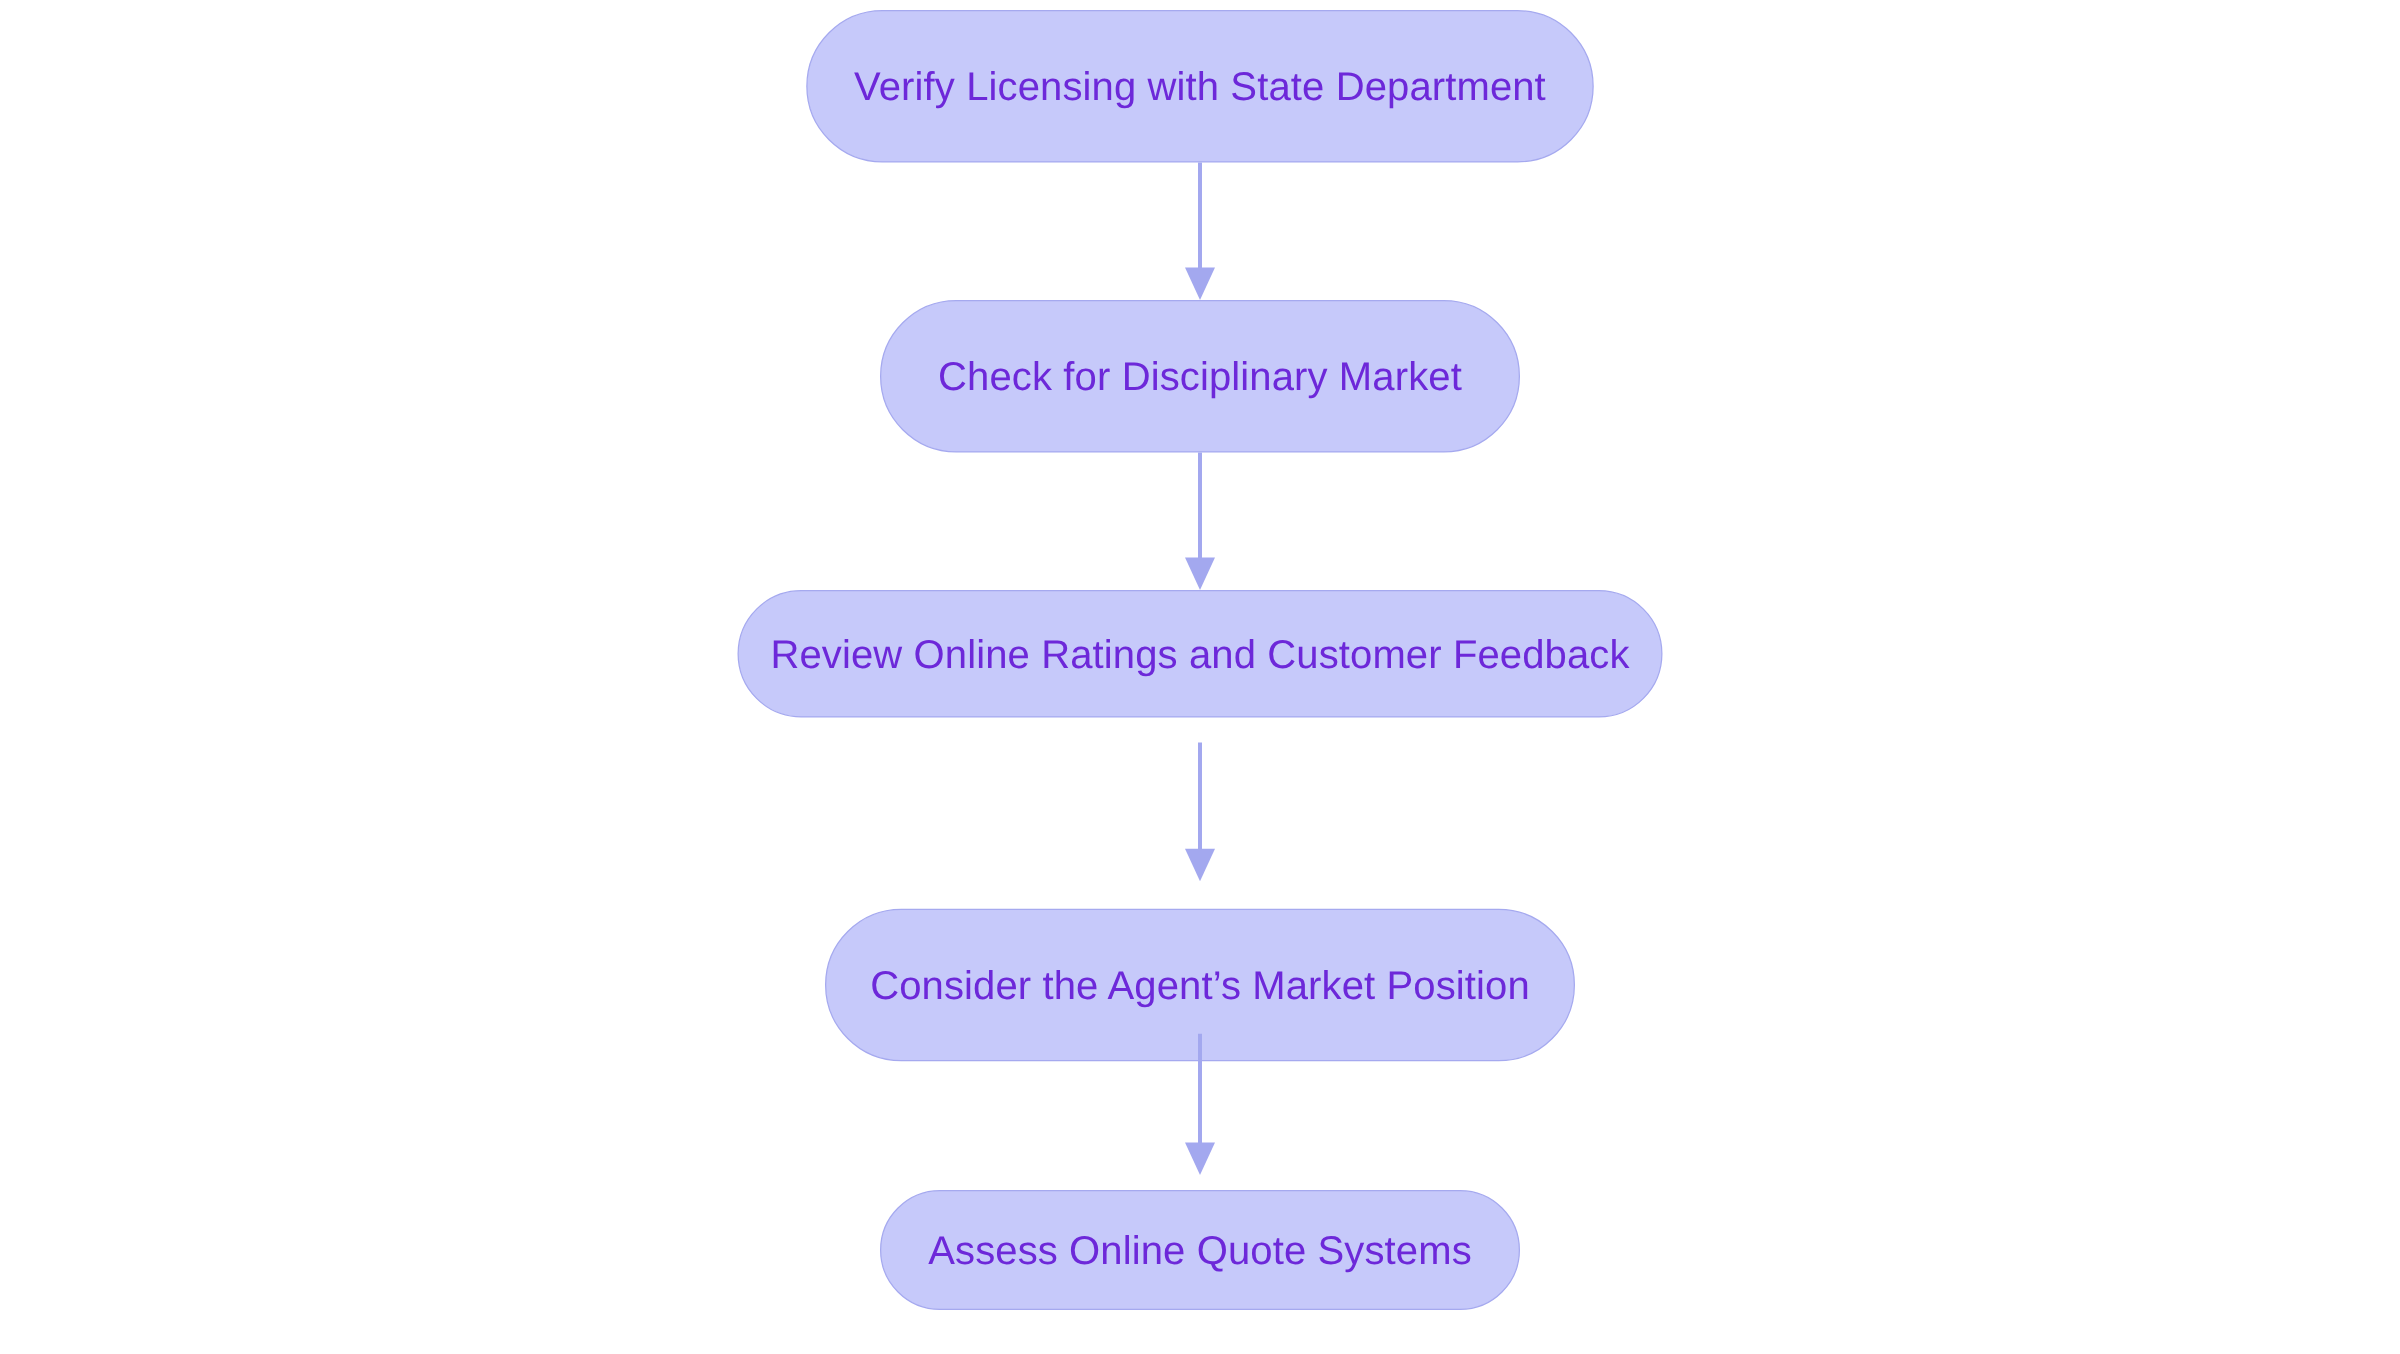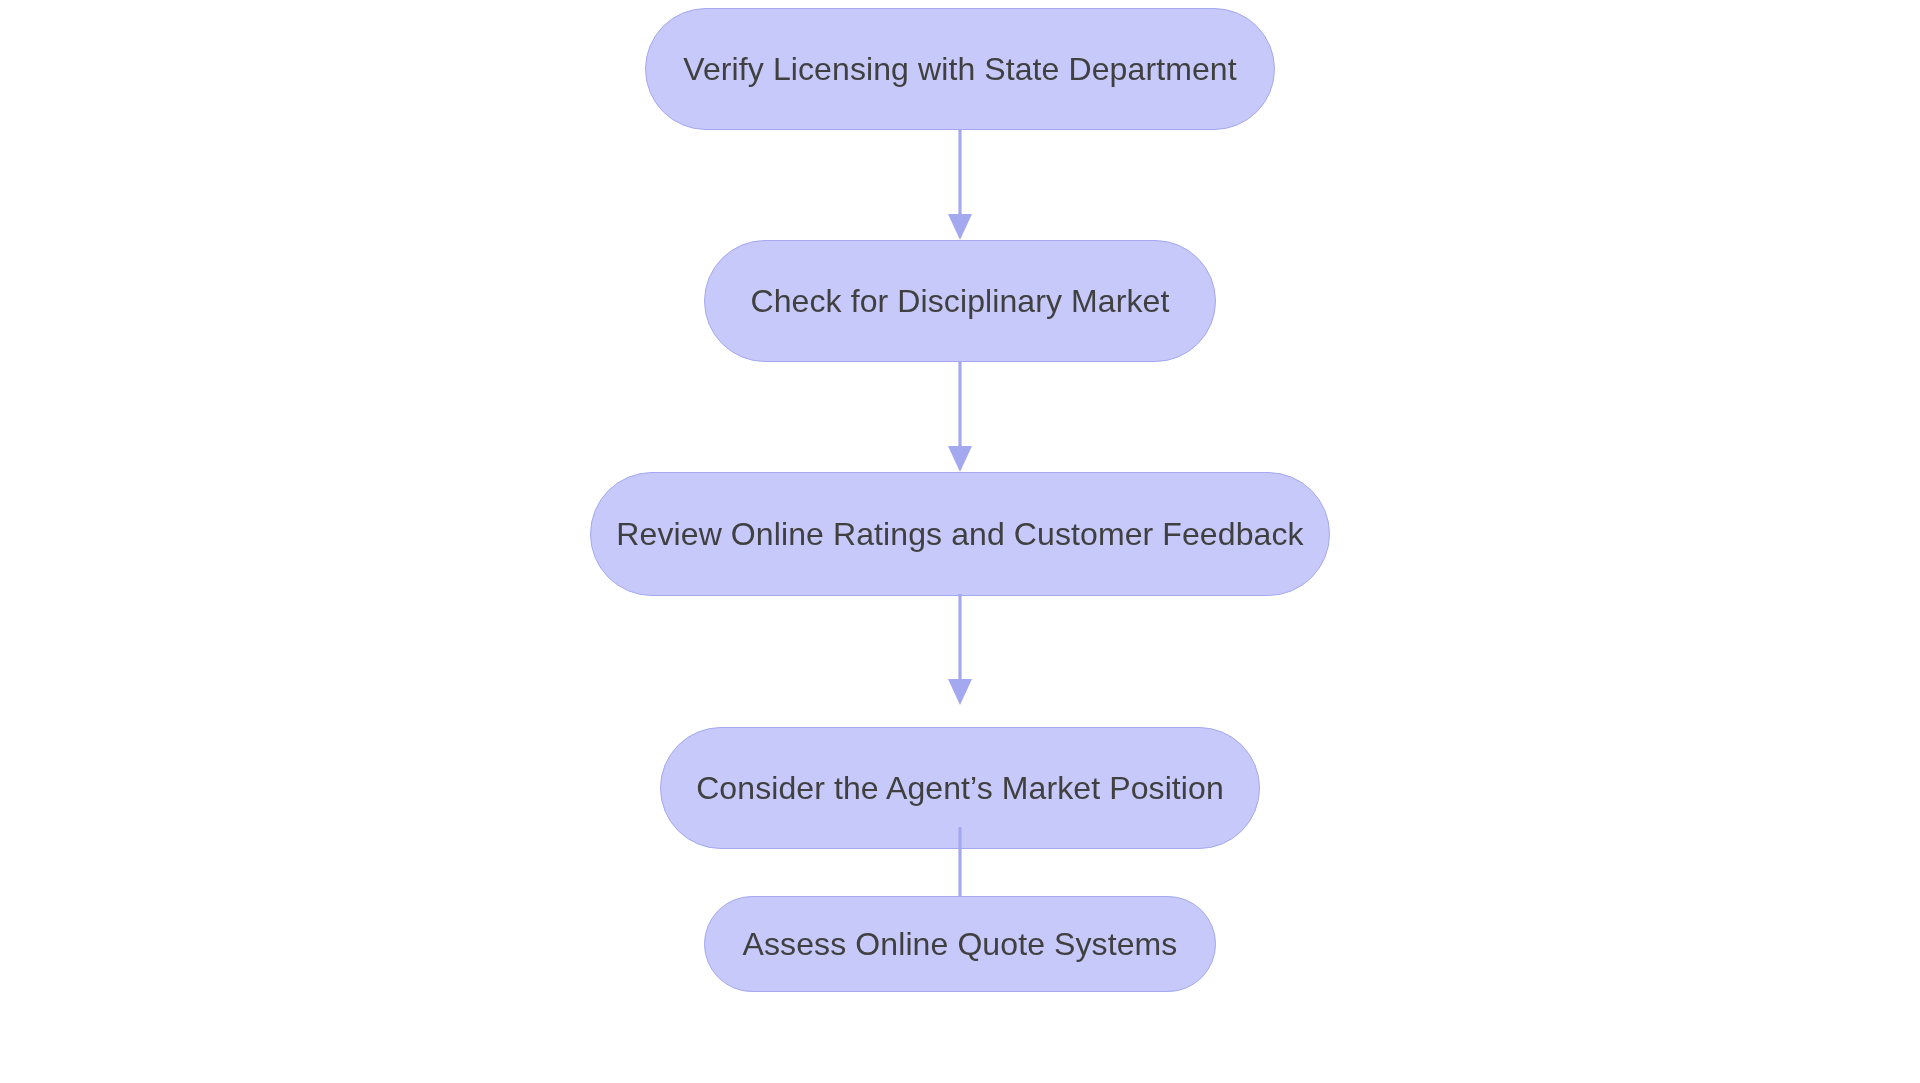--- a/index.html
+++ b/index.html
@@ -34,29 +34,29 @@
     background: #c6c9fa;
     border: 1.6px solid #a5a9ef;
     border-radius: 9999px;
     color: #3433cc;
     white-space: nowrap;
   }
   .node-label {
     font-size: 32px;
     font-weight: 400;
     letter-spacing: 0.1px;
-    color: #404040;
+    color: #6d28d9;
     line-height: 1;
   }
 
   .node-1 { top: 8px;   width: 630px; height: 122px; }
   .node-2 { top: 240px; width: 512px; height: 122px; }
-  .node-3 { top: 472px; width: 740px; height: 124px; }
+  .node-3 { top: 472px; width: 740px; height: 102px; }
   .node-4 { top: 727px; width: 600px; height: 122px; }
-  .node-5 { top: 896px; width: 512px; height: 96px; justify-content: center; }
+  .node-5 { top: 952px; width: 512px; height: 96px; justify-content: center; }
 
   
   .connector {
     position: absolute;
     left: 50%;
     transform: translateX(-50%);
     width: 40px;
   }
   .connector svg { display: block; overflow: visible; }
 

